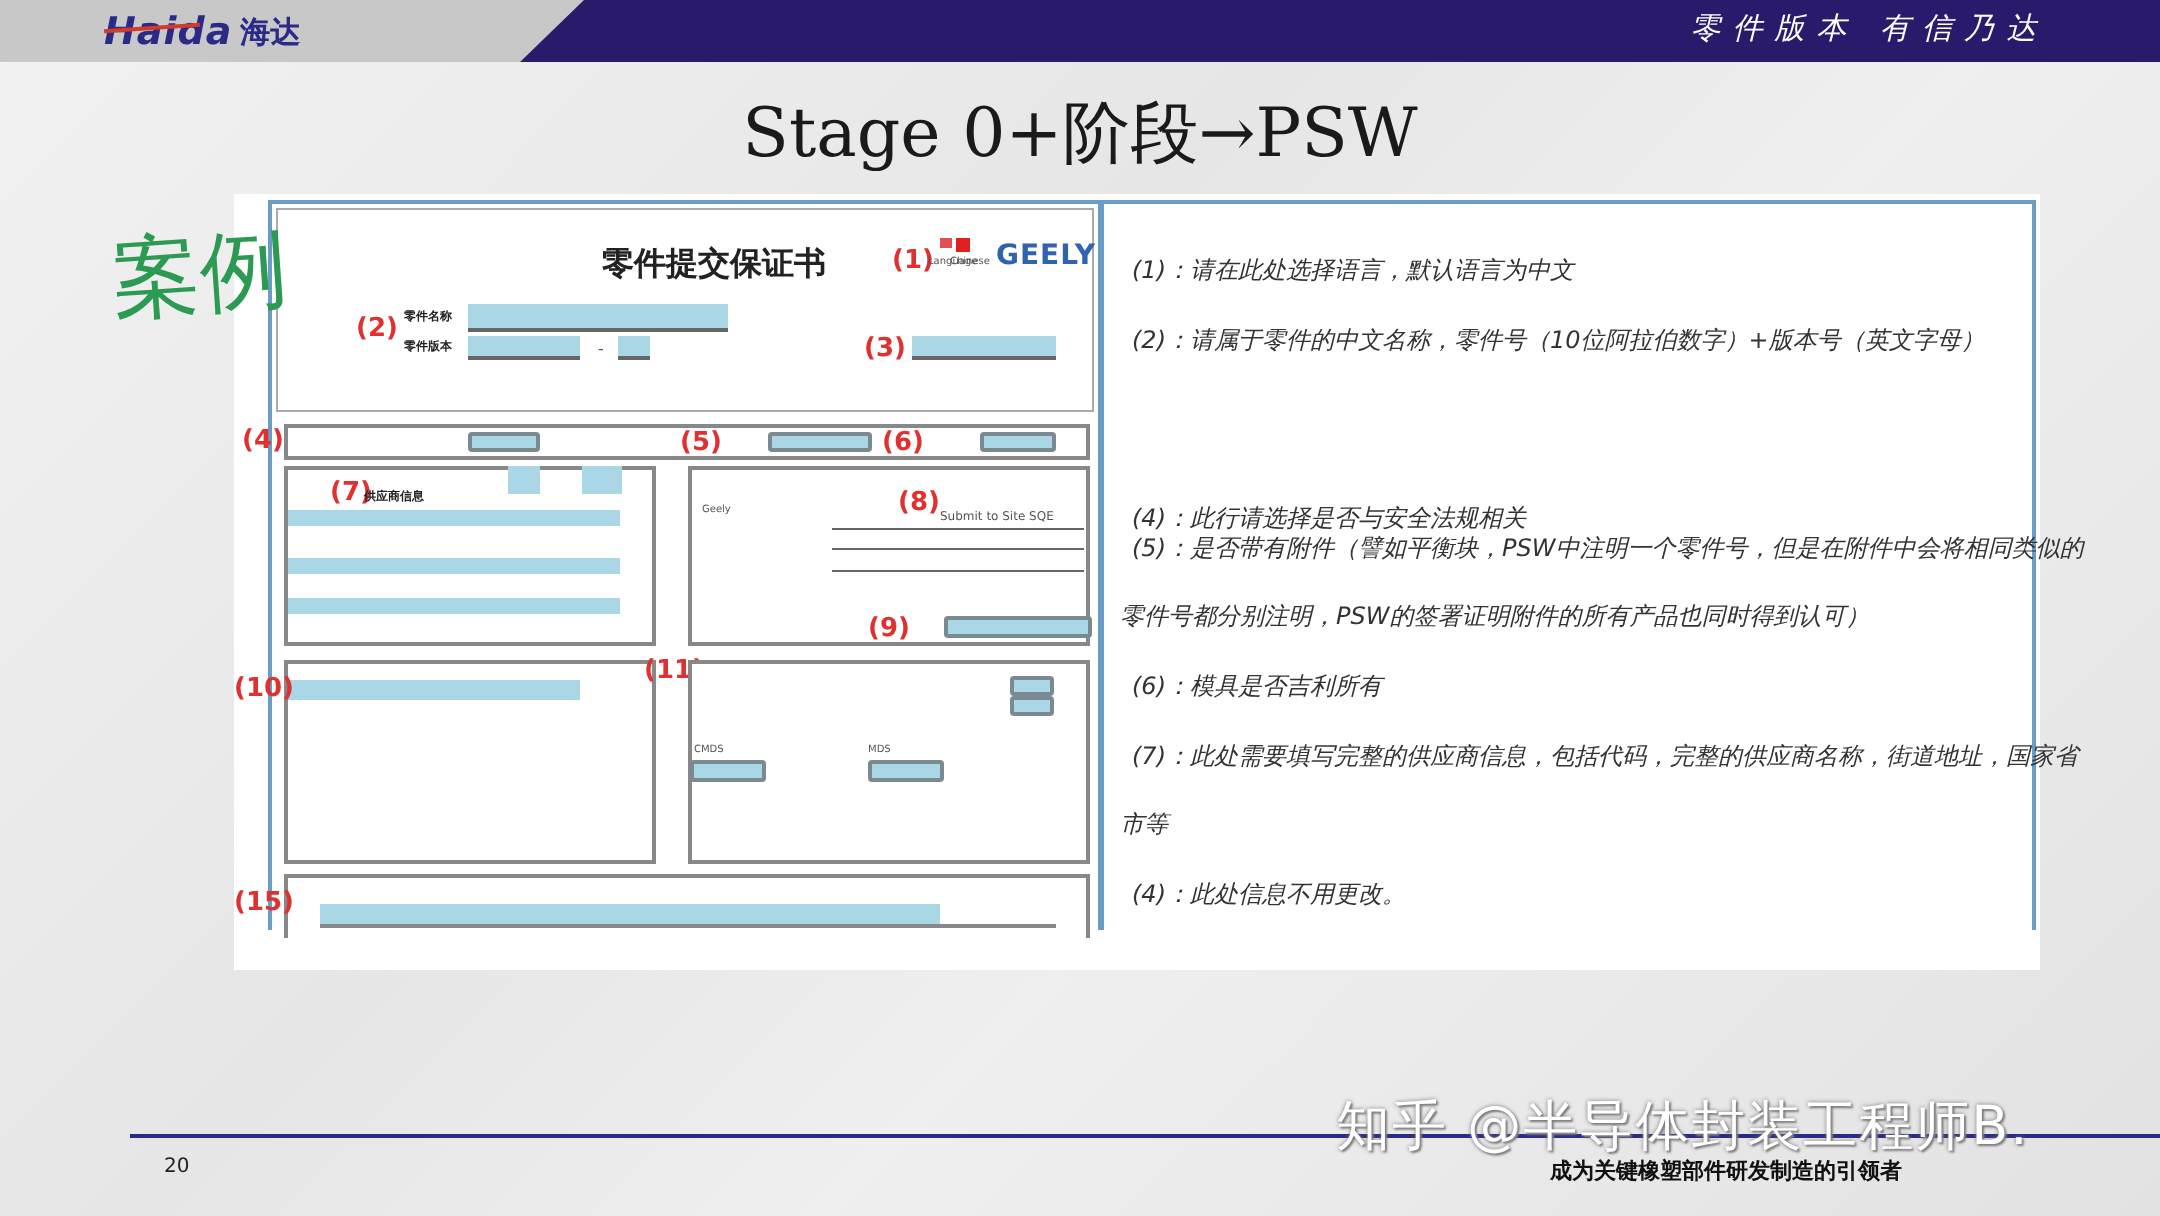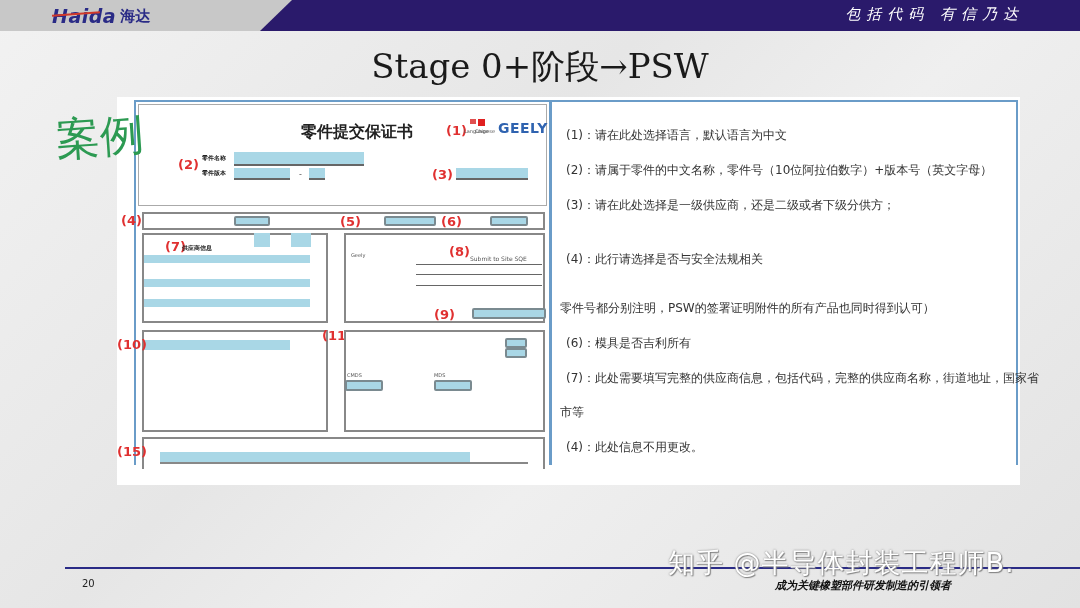--- a/index.html
+++ b/index.html
@@ -74,46 +74,47 @@
   .box { position: absolute; border: 2px solid #888; background: #fff; }
   .sel-btn { position: absolute; background: #a9d7e6; border: 2px solid #7a8a90; border-radius: 2px; }
   
   .notes-panel {
     position: absolute; left: 433px; top: 3px; width: 468px; height: 365px;
     border: 2px solid #6a9cc8; border-bottom: none; background: #fff;
   }
   .note {
     position: absolute; left: 14px; font-size: 12px; color: #333; line-height: 16px;
     white-space: nowrap;
+    font-style: italic;
   }
   .note.cont { left: 8px; }
   .footer-line {
     position: absolute; left: 65px; top: 567px; width: 1015px; height: 2px; background: #2a2b86;
   }
   .page-num { position: absolute; left: 82px; top: 578px; font-size: 10px; color: #222; }
   .footer-slogan {
-    position: absolute; left: 775px; top: 578px; font-size: 11px; font-weight: bold; color: #111; font-style: italic;
+    position: absolute; left: 775px; top: 578px; font-size: 11px; font-weight: bold; color: #111;
   }
   .watermark {
     position: absolute; left: 668px; top: 545px; font-size: 27px; color: #ffffff;
     text-shadow: 0 0 2px #777, 1px 1px 1px #888; letter-spacing: 1px; white-space: nowrap;
   }
 </style>
 </head>
 <body>
 
 <div class="topbar">
   <div class="swoosh"></div>
   <div class="navy"></div>
   <div class="logo">
     <span class="redline"></span>
     <span class="en">Haida</span>
     <span class="zh">海达</span>
   </div>
-  <div class="slogan">包括代码 有信乃达</div>
+  <div class="slogan">零件版本 有信乃达</div>
 </div>
 
 <div class="slide-title">Stage 0+阶段→PSW</div>
 
 <div class="case-label">案例</div>
 
 <div class="content-frame">
 
   <div class="form-panel">
 
@@ -183,22 +184,22 @@
     <div style="position:absolute;left:24px;top:360px;width:368px;height:2px;background:#888;"></div>
   </div>
 
   <span class="red-num" style="left:4px;top:116px;">(4)</span>
   <span class="red-num" style="left:0px;top:240px;">(10)</span>
   <span class="red-num" style="left:0px;top:347px;">(15)</span>
 
   <div class="notes-panel">
     <div class="note" style="top:25px;">(1)：请在此处选择语言，默认语言为中文</div>
     <div class="note" style="top:60px;">(2)：请属于零件的中文名称，零件号（10位阿拉伯数字）+版本号（英文字母）</div>
-    <div class="note" style="top:95px;">(3)：请在此处选择是一级供应商，还是二级或者下级分供方；</div>
     <div class="note" style="top:130px;margin-top:19px;">(4)：此行请选择是否与安全法规相关</div>
+    <div class="note" style="top:164px;">(5)：是否带有附件（譬如平衡块，PSW中注明一个零件号，但是在附件中会将相同类似的</div>
     <div class="note cont" style="top:198px;">零件号都分别注明，PSW的签署证明附件的所有产品也同时得到认可）</div>
     <div class="note" style="top:233px;">(6)：模具是否吉利所有</div>
     <div class="note" style="top:268px;">(7)：此处需要填写完整的供应商信息，包括代码，完整的供应商名称，街道地址，国家省</div>
     <div class="note cont" style="top:302px;">市等</div>
     <div class="note" style="top:337px;">(4)：此处信息不用更改。</div>
   </div>
 </div>
 
 <div class="footer-line"></div>
 <div class="page-num">20</div>

